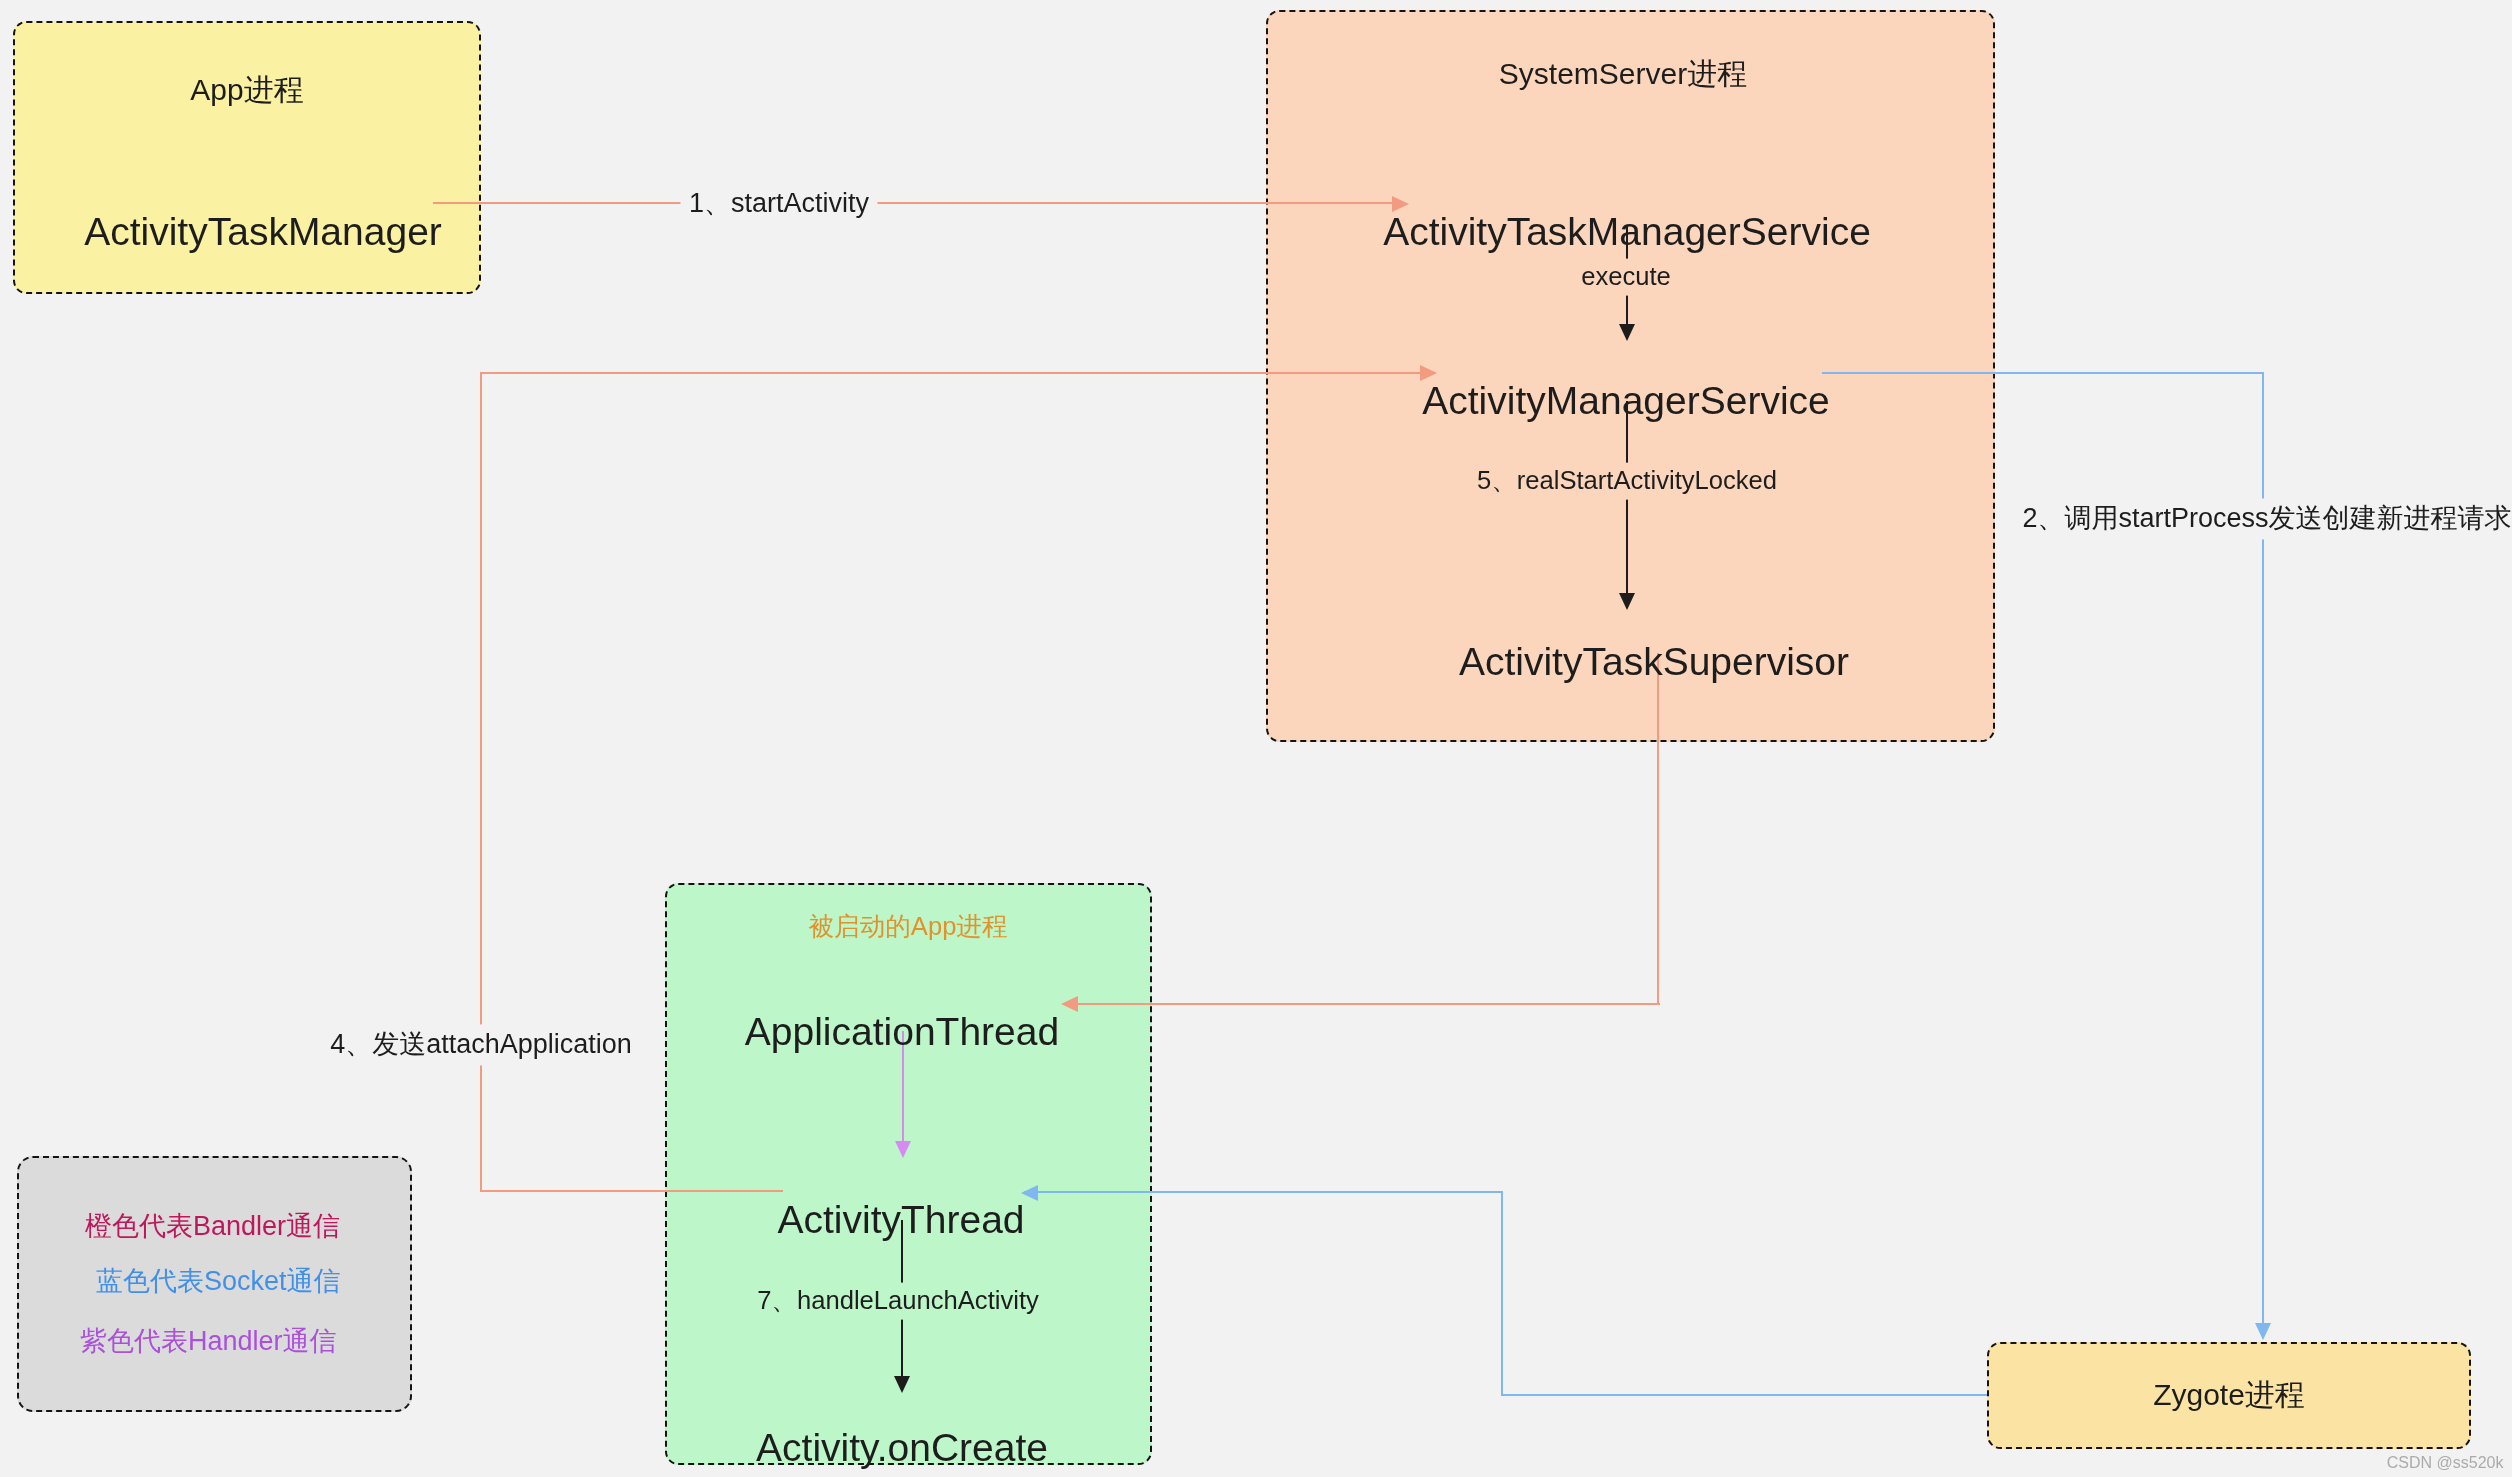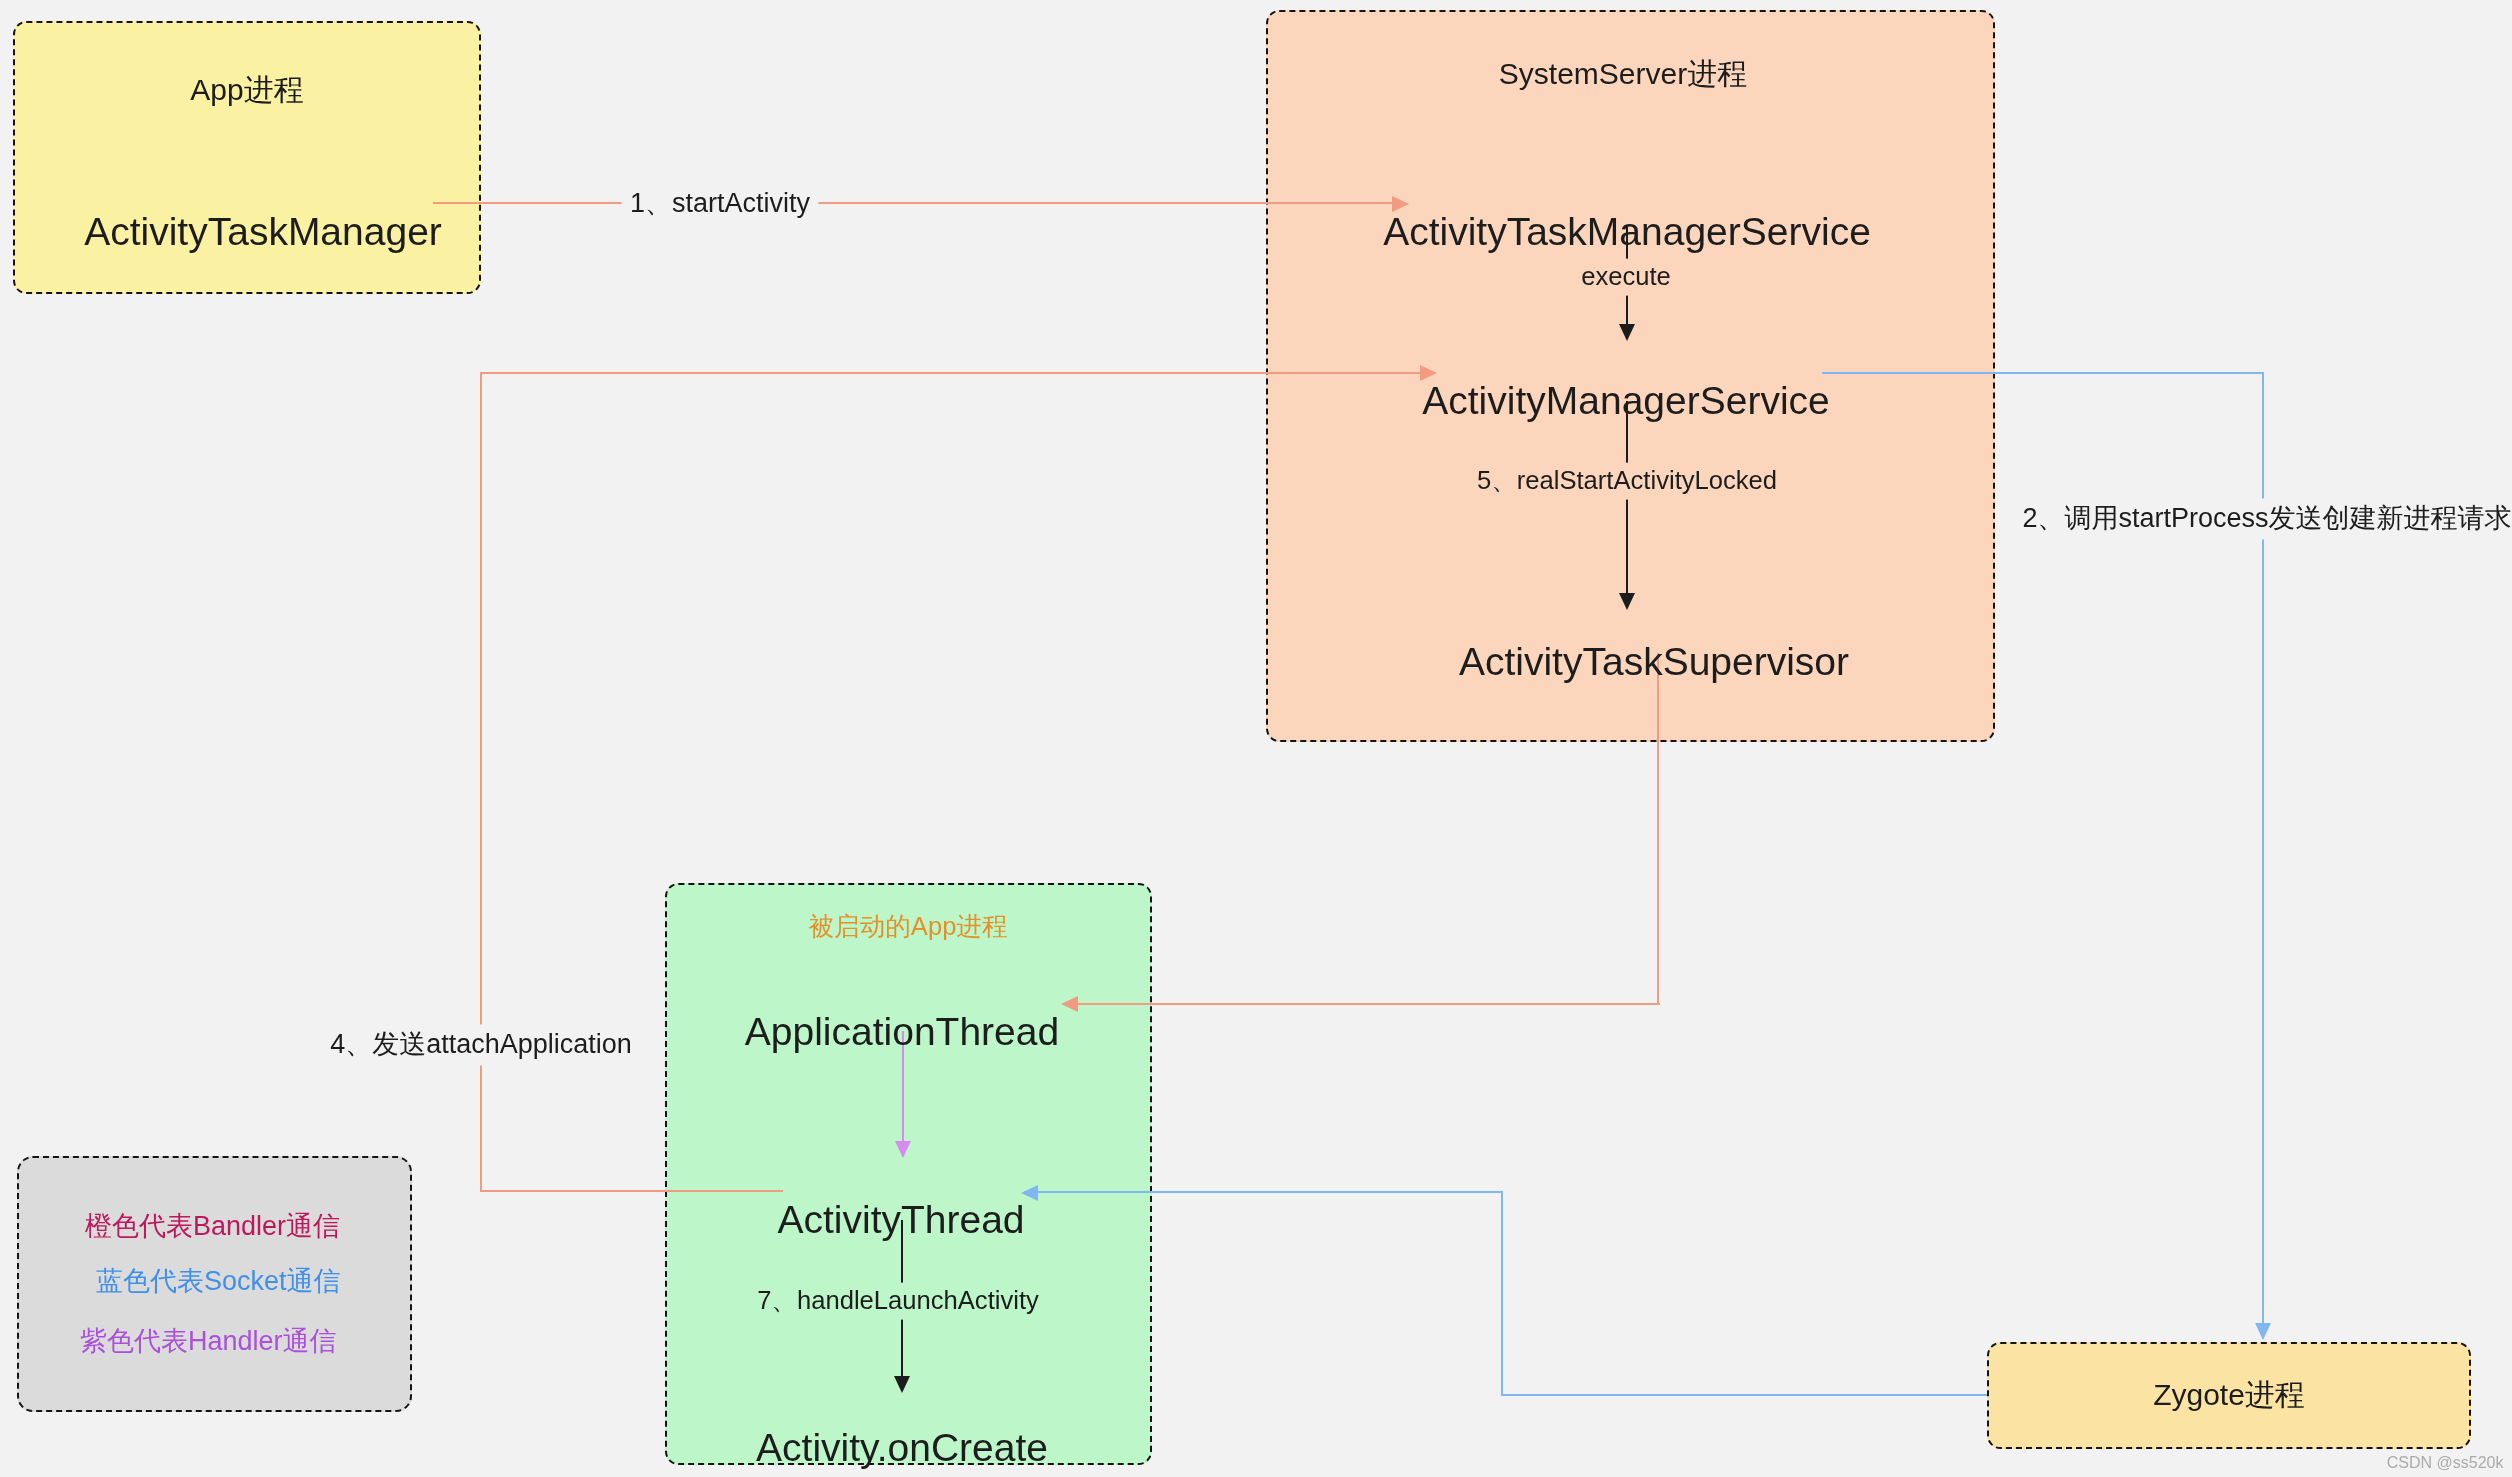--- a/index.html
+++ b/index.html
@@ -106,21 +106,21 @@
   <div class="ctr node" style="left:1654px;top:634px;">ActivityTaskSupervisor</div>
 
   <div class="ctr lbl-sm" style="left: 908px; top: 927px; padding: 0px; color: rgb(227, 146, 43);">被启动的App进程</div>
   <div class="ctr node" style="left:902px;top:1004px;">ApplicationThread</div>
   <div class="ctr node" style="left:901px;top:1192px;">ActivityThread</div>
   <div class="ctr lbl-sm mask-green" style="left:898px;top:1301px;">7、handleLaunchActivity</div>
   <div class="ctr node" style="left:902px;top:1420px;">Activity.onCreate</div>
 
   <div class="ctr title" style="left:2229px;top:1395px;">Zygote进程</div>
 
-  <div class="ctr lbl mask-bg" style="left:720px;top:204px;">1、startActivity</div>
+  <div class="ctr lbl mask-bg" style="left:779px;top:204px;">1、startActivity</div>
   <div class="ctr lbl mask-bg" style="left:2267px;top:519px;">2、调用startProcess发送创建新进程请求</div>
   <div class="ctr lbl mask-bg" style="left:481px;top:1045px;">4、发送attachApplication</div>
 
   <div class="legend-item" style="left: 85px; top: 1226px; color: #be185d;">橙色代表Bandler通信</div>
   <div class="legend-item" style="left: 80px; top: 1281px; color: rgb(64, 144, 234); margin-left: 16px;">蓝色代表Socket通信</div>
   <div class="legend-item" style="left: 80px; top: 1341px; color: rgb(171, 80, 218);">紫色代表Handler通信</div>
 
   <div id="watermark">CSDN @ss520k</div>
 
 </div>

